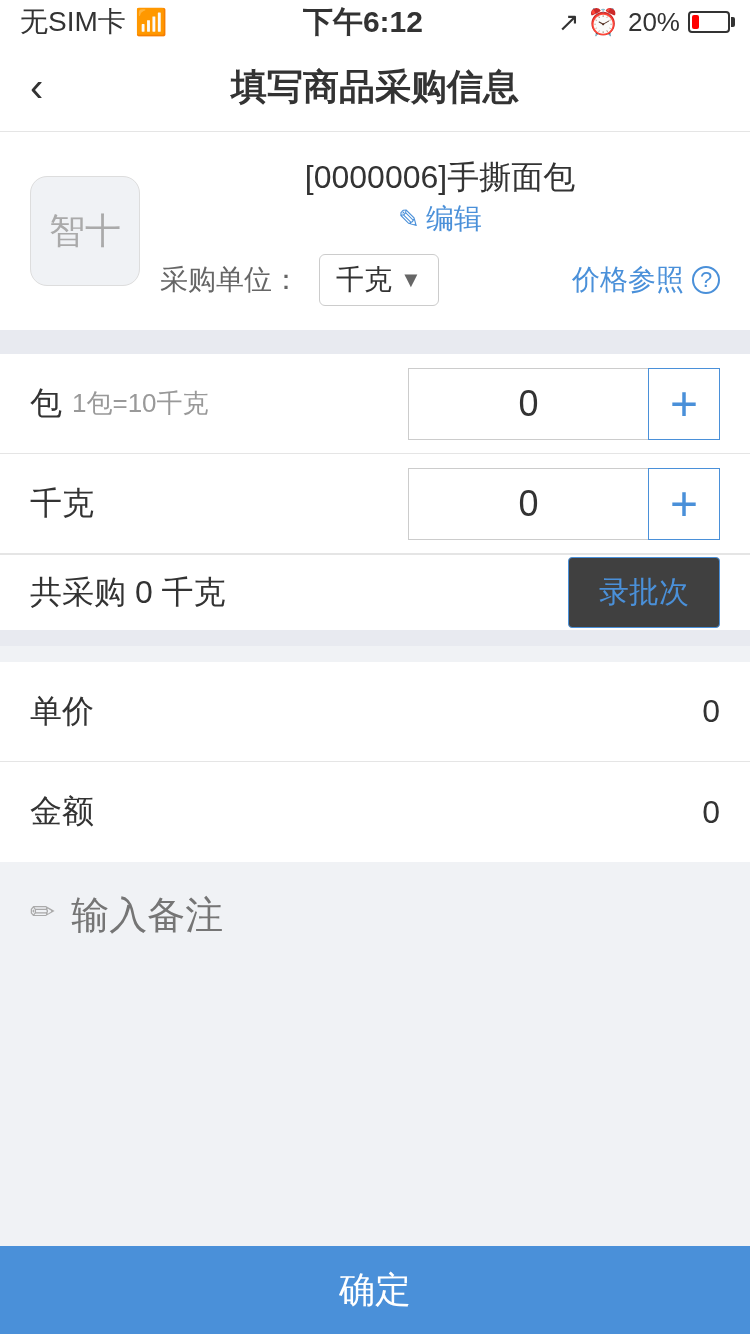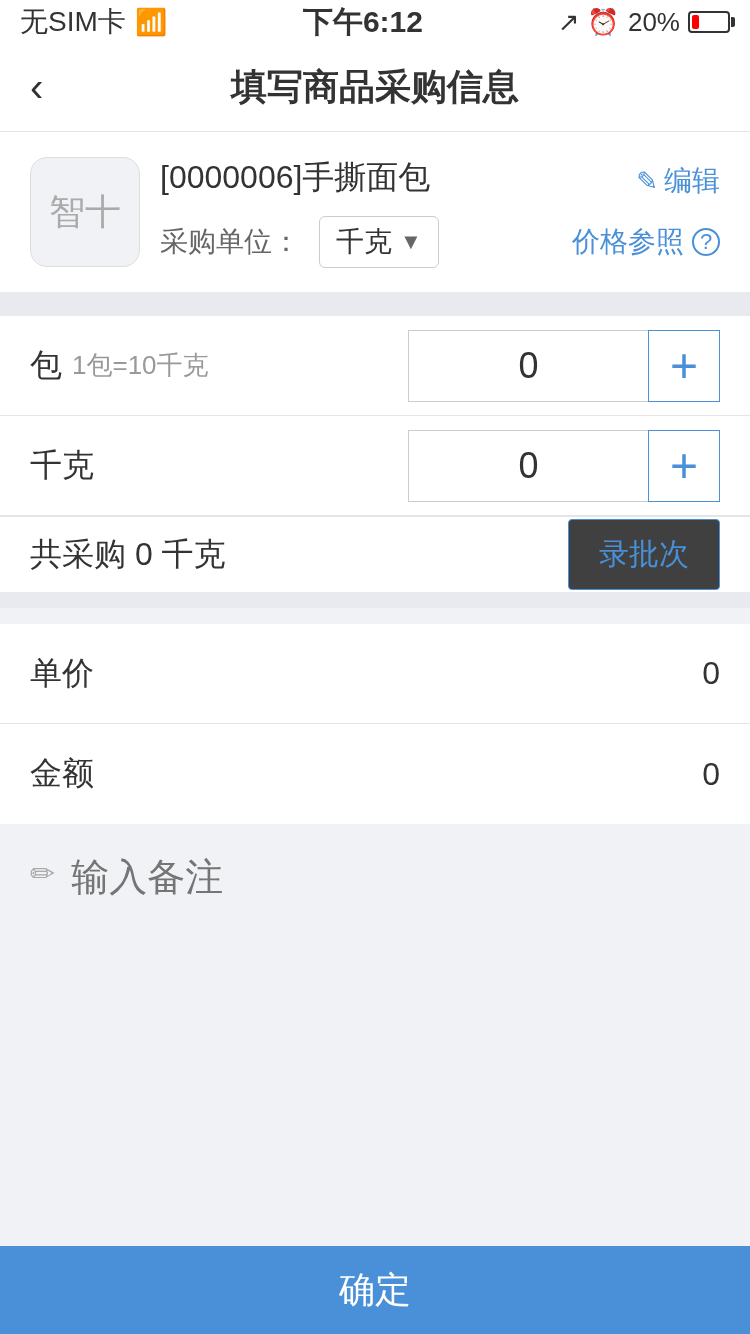--- a/index.html
+++ b/index.html
@@ -123,22 +123,23 @@
       font-size: 36px;
     }
     .product-info {
       flex: 1;
       display: flex;
       flex-direction: column;
       gap: 16px;
     }
     .product-info-top {
       display: flex;
-      align-items: flex-end;
+      align-items: center;
       justify-content: space-between;
+      flex-direction: column;
     }
     .product-name {
       font-size: 32px;
       font-weight: 500;
       color: #333;
     }
     .product-edit {
       font-size: 28px;
       color: #4a90d9;
       display: flex;

